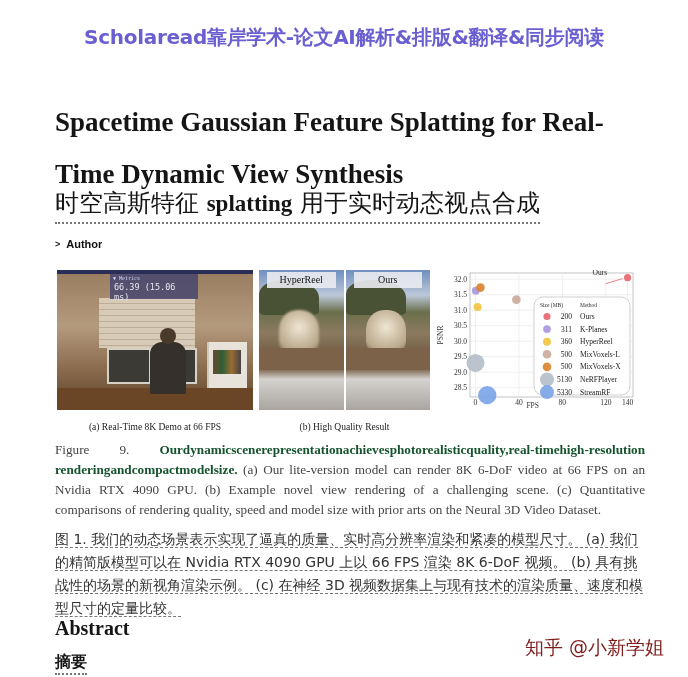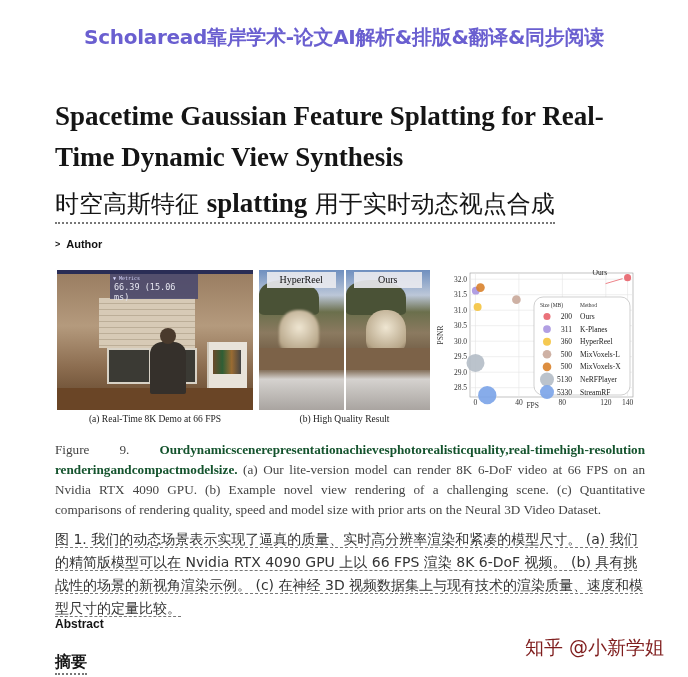--- a/index.html
+++ b/index.html
@@ -1,28 +1,28 @@
 <!DOCTYPE html>
 <html><head>
 <meta charset="utf-8">
 <style>
   html, body { margin:0; padding:0; background:#ffffff; }
   body { width:688px; height:677px; overflow:hidden; position:relative; font-family:"Liberation Serif", serif; color:#111; }
   .banner { position:absolute; left:0; top:0; width:688px; height:75px; display:flex; align-items:center; justify-content:center; }
   .banner-text { font-family:"DejaVu Sans", sans-serif; font-weight:bold; font-size:20px; color:#6a5fd0; letter-spacing:-0.3px; }
-  .title { position:absolute; left:55px; top:96px; width:590px; font-family:"Liberation Serif", serif; font-weight:bold; font-size:27px; line-height:41px; color:#151515; }
+  .title { position:absolute; left:55px; top:96px; width:590px; font-family:"Liberation Serif", serif; font-weight:bold; font-size:27px; line-height:52px; color:#151515; }
   .title-cn { position:absolute; left:55px; top:186px; font-family:"DejaVu Sans", sans-serif; font-size:24px; line-height:34px; color:#151515; border-bottom:2px dotted #777; padding-bottom:1px; }
-  .title-cn .latin { font-family:"Liberation Serif", serif; font-weight:bold; font-size:27px; }
+  .title-cn .latin { font-family:"Liberation Serif", serif; font-weight:bold; font-size:23px; }
   .author-toggle { position:absolute; left:55px; top:238px; font-family:"Liberation Sans", sans-serif; font-size:11px; font-weight:bold; color:#111; display:flex; gap:6px; align-items:center; cursor:pointer; }
   .author-toggle .chev { font-size:9px; }
   .fig { position:absolute; top:270px; }
   .fig-a { left:57px; width:196px; }
   .fig-b { left:259px; width:171px; }
   .fig-c { left:437px; width:200px; }
-  .sub-caption { font-family:"Liberation Serif", serif; font-size:9.5px; color:#222; text-align:center; margin-top:4px; white-space:nowrap; }
+  .sub-caption { font-family:"Liberation Serif", serif; font-size:9.5px; color:#222; text-align:center; margin-top:12px; white-space:nowrap; }
   .photo-a { position:relative; width:196px; height:140px; background:linear-gradient(180deg,#2a2d55 0 4px,#9a7e62 4px,#b49a7d 40%,#8b6c4f 70%,#5e4228 100%); overflow:hidden; }
   .blind { position:absolute; left:42px; top:28px; width:96px; height:50px; background:repeating-linear-gradient(180deg,#d7cab6 0 5px,#bcae98 5px 6px); }
   .window { position:absolute; left:50px; top:78px; width:86px; height:32px; background:#3b3a34; border:2px solid #d8d2c6; }
   .window::after { content:""; position:absolute; left:40px; top:0; width:2px; height:32px; background:#d8d2c6; }
   .shelf { position:absolute; left:150px; top:72px; width:38px; height:68px; background:#e8e3da; border-left:2px solid #cfc8bb; }
   .shelf::before { content:""; position:absolute; left:4px; top:8px; width:28px; height:24px; background:linear-gradient(90deg,#6b4a2a,#2f5e35,#9a6b32,#444); }
   .person { position:absolute; left:93px; top:72px; width:36px; height:52px; background:#35302b; border-radius:12px 12px 2px 2px; }
   .person::before { content:""; position:absolute; left:10px; top:-14px; width:16px; height:16px; border-radius:50%; background:#4a3a2c; }
   .counter { position:absolute; left:0; top:118px; width:196px; height:22px; background:#6a4526; }
   .metrics { position:absolute; left:53px; top:4px; width:88px; height:25px; background:rgba(70,70,110,0.85); color:#e6e6f0; font-family:"DejaVu Sans Mono", monospace; }
@@ -34,21 +34,21 @@
   .pane .animal { position:absolute; left:20px; top:40px; width:40px; height:44px; background:radial-gradient(circle at 50% 40%,#efe6d2,#b8a78a 70%,#6f5a42); border-radius:45% 45% 30% 30%; }
   .pane.blurry .animal { filter:blur(1.2px); }
   .pane .fence { position:absolute; left:0; top:78px; width:100%; height:22px; background:#7c6248; }
   .pane .label { position:absolute; left:8px; top:2px; right:8px; height:16px; background:rgba(235,235,240,0.9); font-family:"Liberation Serif", serif; font-size:10px; color:#111; text-align:center; line-height:16px; }
   .chart { position:relative; width:200px; height:140px; }
   .chart svg { display:block; }
   .caption { position:absolute; left:55px; top:440px; width:590px; font-family:"Liberation Serif", serif; font-size:13.2px; line-height:20px; color:#444; text-align:justify; }
   .caption b { color:#14532d; }
   .caption-cn { position:absolute; left:55px; top:528px; width:590px; font-family:"DejaVu Sans", sans-serif; font-size:14px; line-height:23px; color:#333; }
   .caption-cn span { border-bottom:1.5px dashed #777; }
-  .abstract { position:absolute; left:55px; top:617px; font-family:Liberation Sans, sans-serif; font-weight:bold; font-size:12px; color:#151515; }
+  .abstract { position:absolute; left:55px; top:617px; font-family:Liberation Serif, serif; font-weight:bold; font-size:20px; color:#151515; }
   .abstract-cn { position:absolute; left:55px; top:652px; font-family:"DejaVu Sans", sans-serif; font-size:16px; color:#151515; border-bottom:2px dotted #777;font-weight:bold; }
   .watermark { position:absolute; left:525px; top:635px; font-family:"DejaVu Sans", sans-serif; font-size:19px; color:#7f1d1d; }
 </style>
 </head>
 <body>
 
 <div class="banner">
   <span class="banner-text">Scholaread靠岸学术-论文AI解析&amp;排版&amp;翻译&amp;同步阅读</span>
 </div>
 

